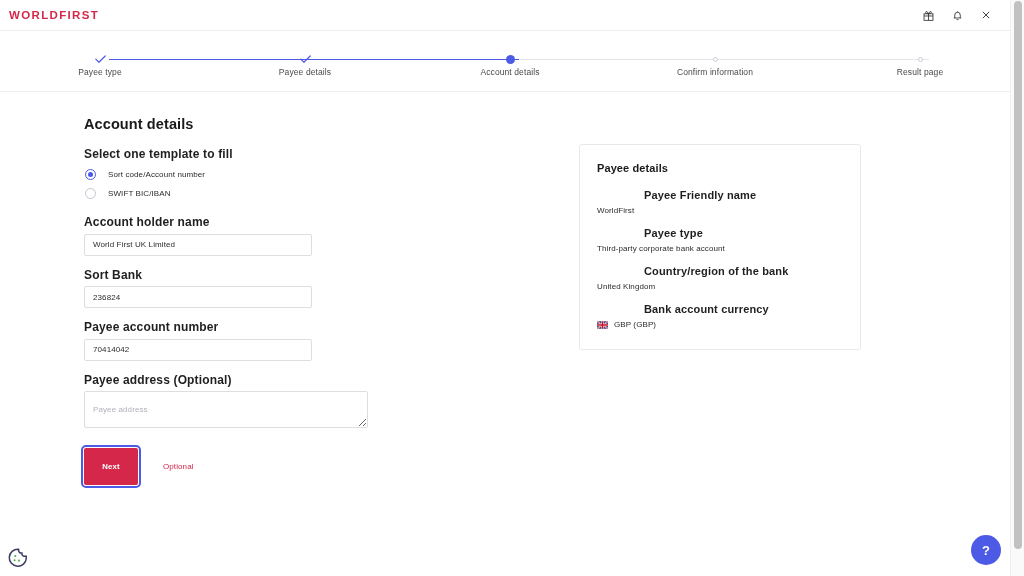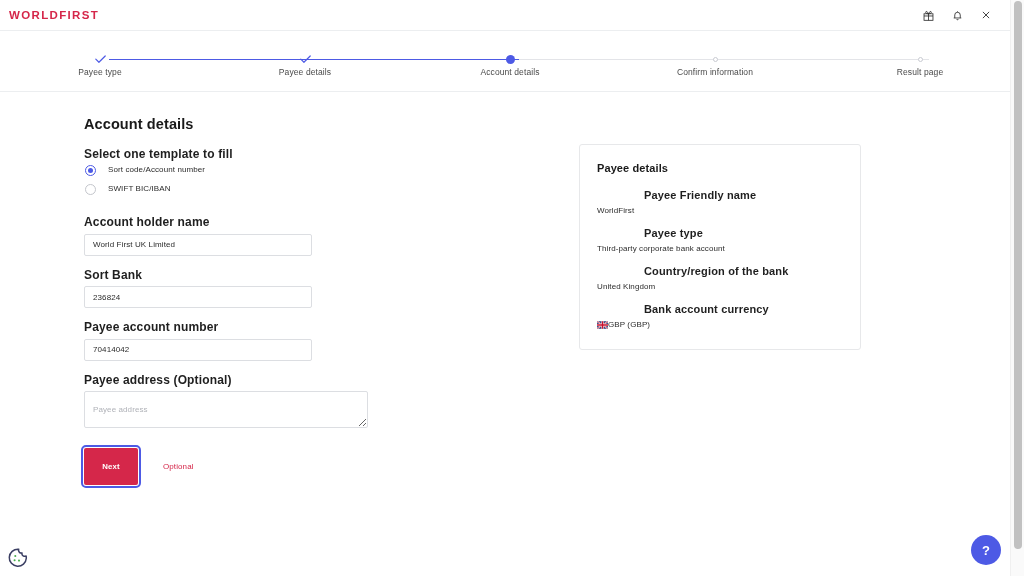--- a/index.html
+++ b/index.html
@@ -152,20 +152,21 @@
   .field-label {
     font-size: 12px;
     font-weight: bold;
     color: #1f1f1f;
     letter-spacing: .15px;
     margin-bottom: 4px;
   }
 
   .radio-row {
     display: flex;
+    align-items: center;
     height: 19px;
     cursor: pointer;
   }
   .radio {
     width: 11px; height: 11px;
     border-radius: 50%;
     border: 1px solid #c4c6cc;
     background: #fff;
     display: flex;
     align-items: center;
@@ -282,20 +283,21 @@
     margin-left: 47px;
   }
   .kv-val {
     font-size: 8px;
     color: #2b2b2b;
     letter-spacing: .1px;
   }
   .currency-row {
     display: flex;
     align-items: center;
+    gap: 6px;
   }
   .flag { display: block; border-radius: 1px; }
 
   
   .cookie-btn {
     position: absolute;
     left: 6px;
     bottom: 6px;
     width: 24px; height: 24px;
     cursor: pointer;

